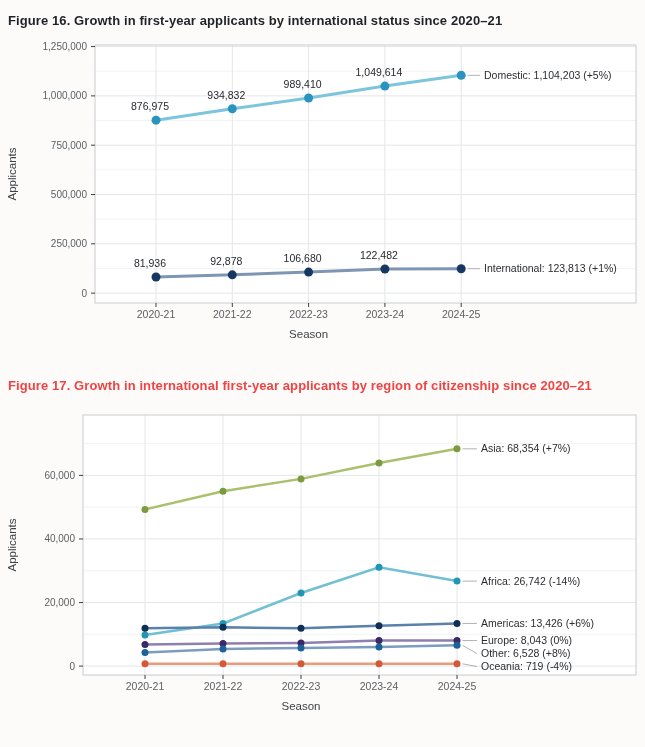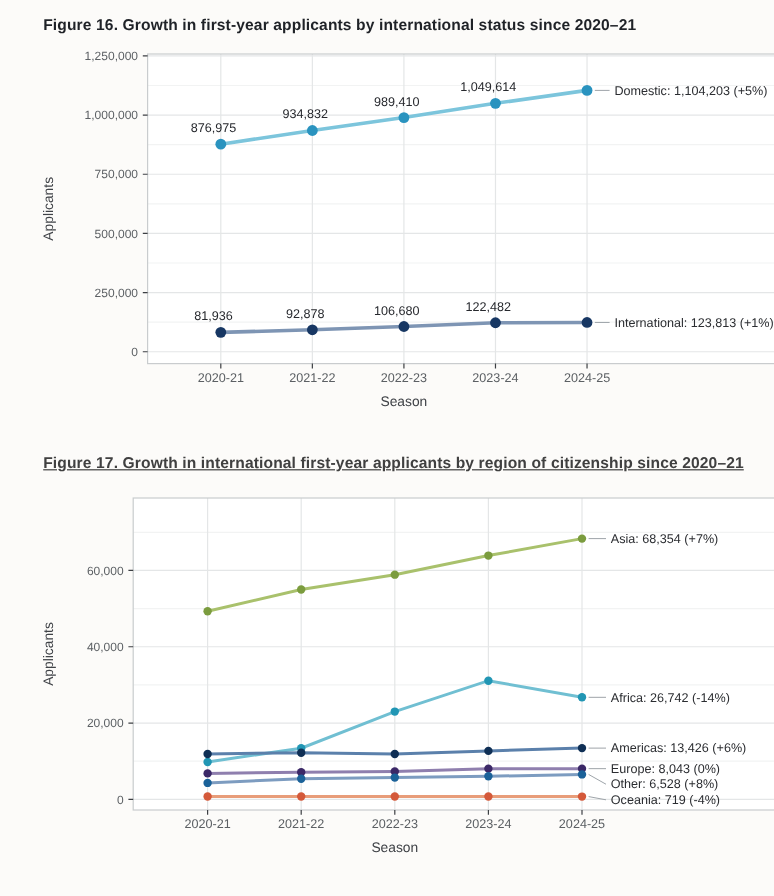--- a/index.html
+++ b/index.html
@@ -2,21 +2,21 @@
 <html><head>
 <meta charset="utf-8">
 <style>
   * { margin:0; padding:0; box-sizing:border-box; }
   html,body { background:#ffffff; }
   .page {
     width:645px; height:747px; overflow:hidden;
     background:#fcfbf9;
     font-family:"Liberation Sans", sans-serif;
   }
-  .figure { position:relative;padding-left:28px; }
+  .figure { position:relative; }
   .fig-title {
     font-size:13px; font-weight:bold; color:#1f2227;
     line-height:21px; letter-spacing:0.1px;
     padding:10px 0 0 8px; max-width:620px;
   }
   .fig17 .fig-title { margin-top:19px; padding-top:0; }
   svg { display:block; }
   text { font-family:"Liberation Sans", sans-serif; }
 </style>
 </head>
@@ -90,21 +90,21 @@
         <text x="302.6" y="231.09522935779816" text-anchor="middle" font-size="10.5" fill="#27292e">106,680</text>
         <text x="378.9" y="227.97832110091744" text-anchor="middle" font-size="10.5" fill="#27292e">122,482</text>
         <line x1="467.7" y1="44.33610550458715" x2="480" y2="44.33610550458715" stroke="#9aa0a5" stroke-width="0.8"></line>
         <text x="484" y="47.83610550458715" font-size="10.5" fill="#2b2d31">Domestic: 1,104,203 (+5%)</text>
         <line x1="467.7" y1="237.71578440366972" x2="480" y2="237.71578440366972" stroke="#9aa0a5" stroke-width="0.8"></line>
         <text x="484" y="241.21578440366972" font-size="10.5" fill="#2b2d31">International: 123,813 (+1%)</text>
       </svg>
   </section>
 
   <section class="figure fig17">
-    <h2 class="fig-title" style="color: #404040; text-decoration: underline;">Figure 17. Growth in international first-year applicants by region of citizenship since 2020–21</h2>
+    <h2 class="fig-title" style="color: #ef4444;">Figure 17. Growth in international first-year applicants by region of citizenship since 2020–21</h2>
     <svg xmlns="http://www.w3.org/2000/svg" width="645" height="331" viewBox="0 0 645 331">
         <rect x="83" y="19" width="553" height="260" fill="#ffffff"></rect>
         <line x1="83" x2="636" y1="238.31540342298288" y2="238.31540342298288" stroke="#f2f3f3" stroke-width="1"></line>
         <line x1="83" x2="636" y1="174.74572127139362" y2="174.74572127139362" stroke="#f2f3f3" stroke-width="1"></line>
         <line x1="83" x2="636" y1="111.17603911980441" y2="111.17603911980441" stroke="#f2f3f3" stroke-width="1"></line>
         <line x1="83" x2="636" y1="47.60635696821515" y2="47.60635696821515" stroke="#f2f3f3" stroke-width="1"></line>
         <line x1="83" x2="636" y1="270.1002444987775" y2="270.1002444987775" stroke="#e4e6e7" stroke-width="1"></line>
         <line x1="83" x2="636" y1="206.53056234718827" y2="206.53056234718827" stroke="#e4e6e7" stroke-width="1"></line>
         <line x1="83" x2="636" y1="142.96088019559903" y2="142.96088019559903" stroke="#e4e6e7" stroke-width="1"></line>
         <line x1="83" x2="636" y1="79.3911980440098" y2="79.3911980440098" stroke="#e4e6e7" stroke-width="1"></line>

